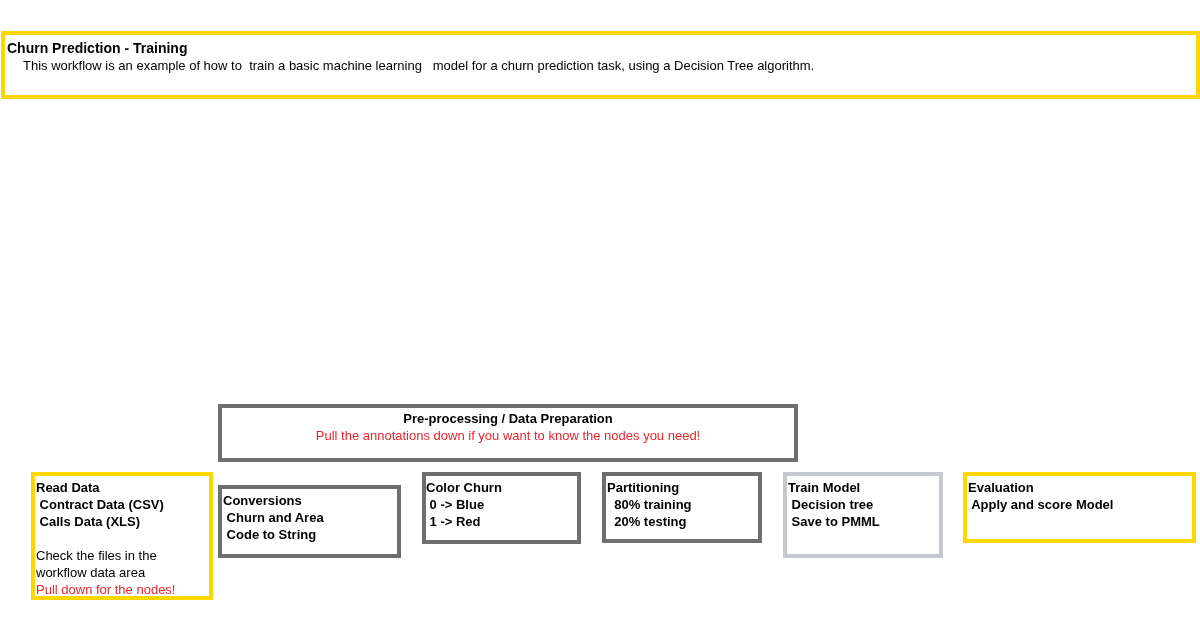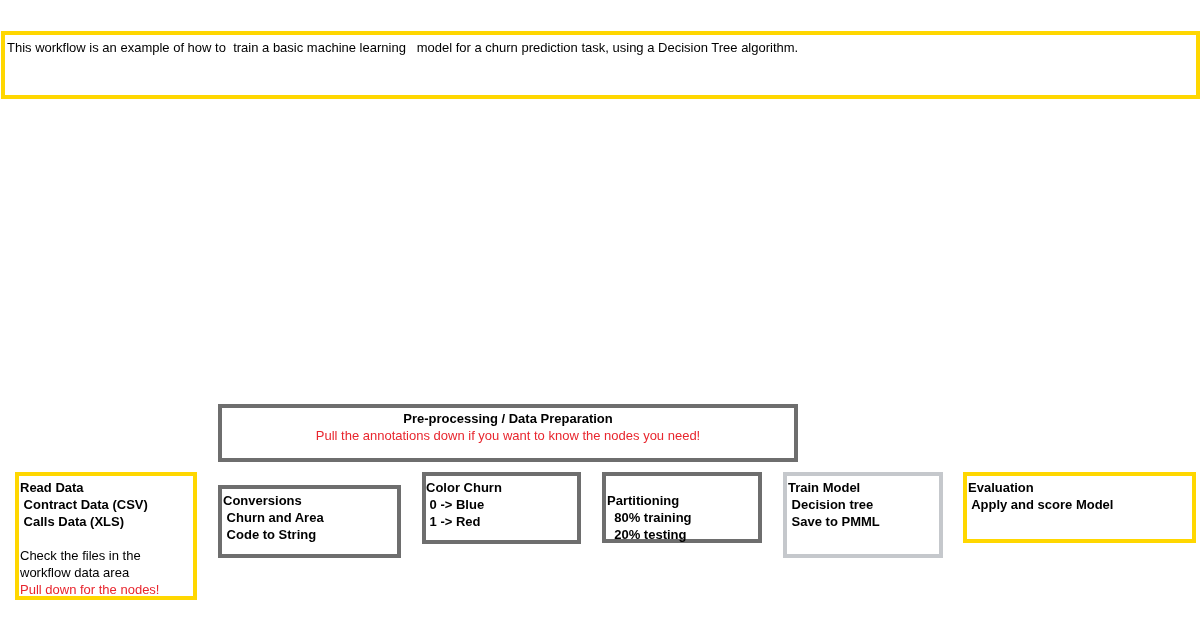--- a/index.html
+++ b/index.html
@@ -10,37 +10,38 @@
     .ann { position: absolute; box-sizing: border-box; background: #fff; }
     .b-yellow { border: 4px solid #FFD700; }
     .b-dark { border: 4px solid #6E6E6E; }
     .b-light { border: 4px solid #C5C8CC; }
     .ann .t { font-weight: bold; font-size: 13px; line-height: 17px; white-space: pre; }
     .ann .n { font-size: 13px; line-height: 17px; white-space: pre; }
     .ann .red { color: #E8262E; }
 
     #top { left: 1px; top: 31px; width: 1199px; height: 68px; padding: 4px 0 0 2px; }
     #top .t { font-size: 14px; line-height: 18px; }
-    #top .n { font-size: 13px; line-height: 18px; }
+    #top .n { font-size: 13px; line-height: 18px; margin-left: 16px; }
 
     #prep { left: 218px; top: 404px; width: 580px; height: 58px; padding: 2px 0 0 0; text-align: center; }
     #prep .red { font-weight: normal; }
 
-    #read  { left: 15px;  top: 472px; width: 182px; height: 128px; padding: 3px 0 0 1px; }
+    #read  { left: 31px;  top: 472px; width: 182px; height: 128px; padding: 3px 0 0 1px; }
     #conv  { left: 218px; top: 472px; width: 183px; height: 73px;  padding: 3px 0 0 1px; margin-top: 13px; }
     #color { left: 422px; top: 472px; width: 159px; height: 72px;  padding: 3px 0 0 0; }
-    #part  { left: 602px; top: 472px; width: 160px; height: 71px;  padding: 16px 0 0 1px; }
+    #part  { left: 602px; top: 472px; width: 160px; height: 71px;  padding: 3px 0 0 1px; }
     #train { left: 783px; top: 472px; width: 160px; height: 86px;  padding: 3px 0 0 1px; }
     #eval  { left: 963px; top: 472px; width: 233px; height: 71px;  padding: 3px 0 0 1px; }
     .gap { height: 17px; }
   </style>
 </head>
 <body>
 
 <div id="top" class="ann b-yellow">
+  <div class="t">Churn Prediction - Training</div>
   <div class="n">This workflow is an example of how to  train a basic machine learning   model for a churn prediction task, using a Decision Tree algorithm.</div>
 </div>
 
 <div id="prep" class="ann b-dark">
   <div class="t">Pre-processing / Data Preparation</div>
   <div class="t red">Pull the annotations down if you want to know the nodes you need!</div>
 </div>
 
 <div id="read" class="ann b-yellow">
   <div class="t">Read Data</div>

